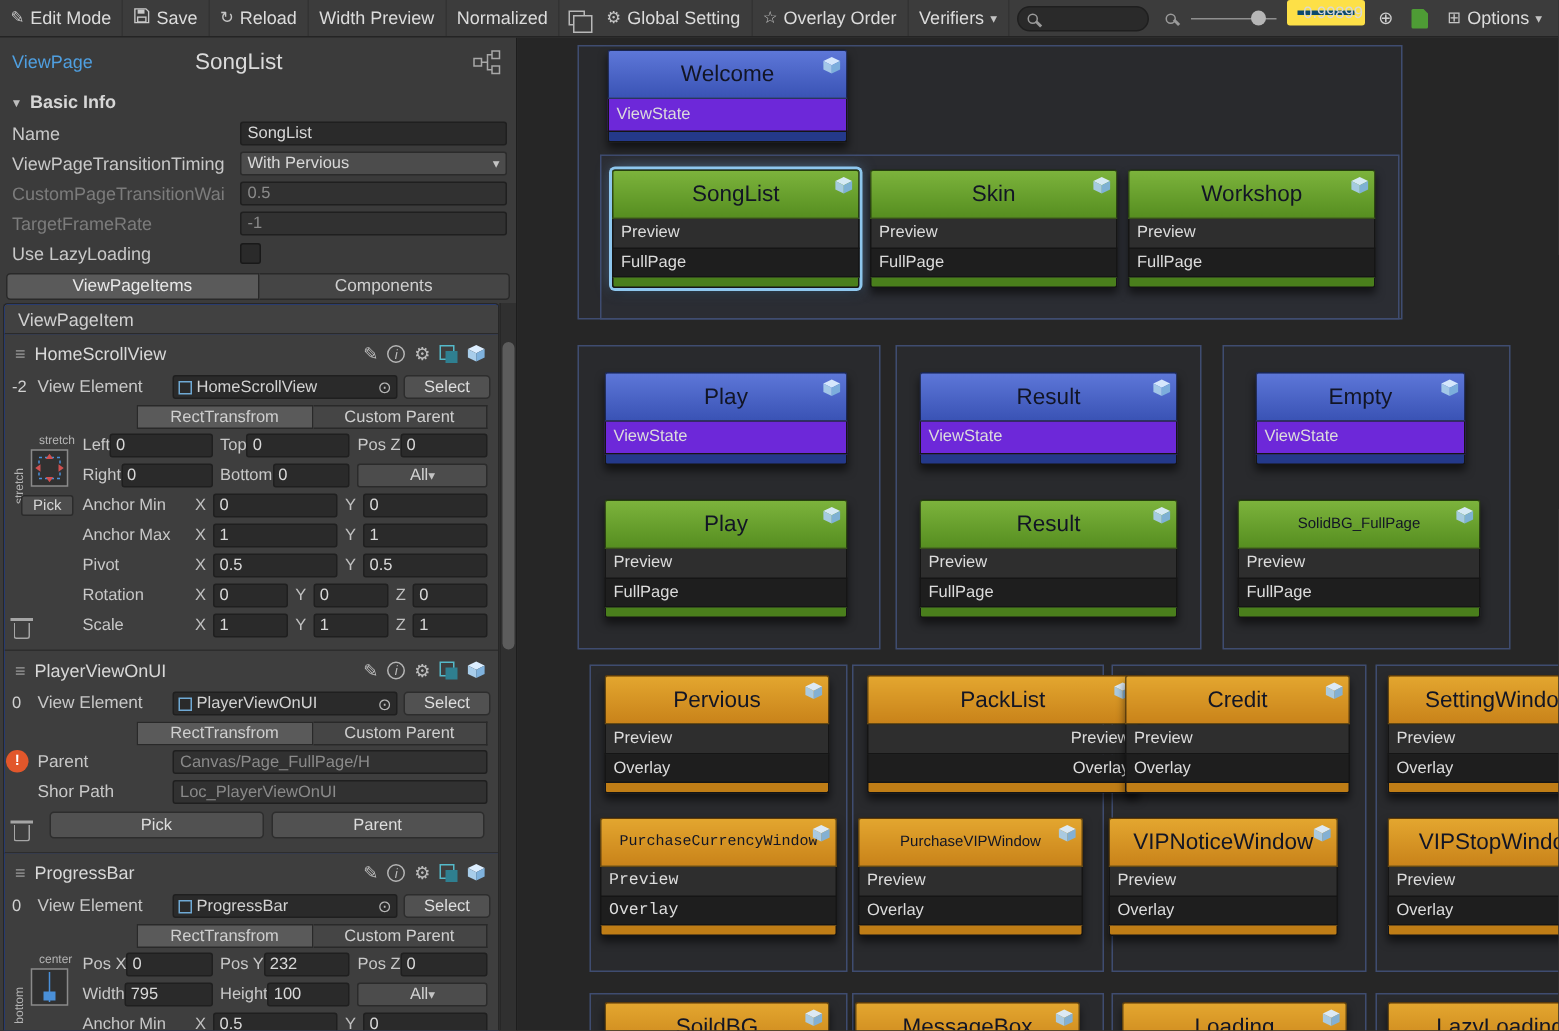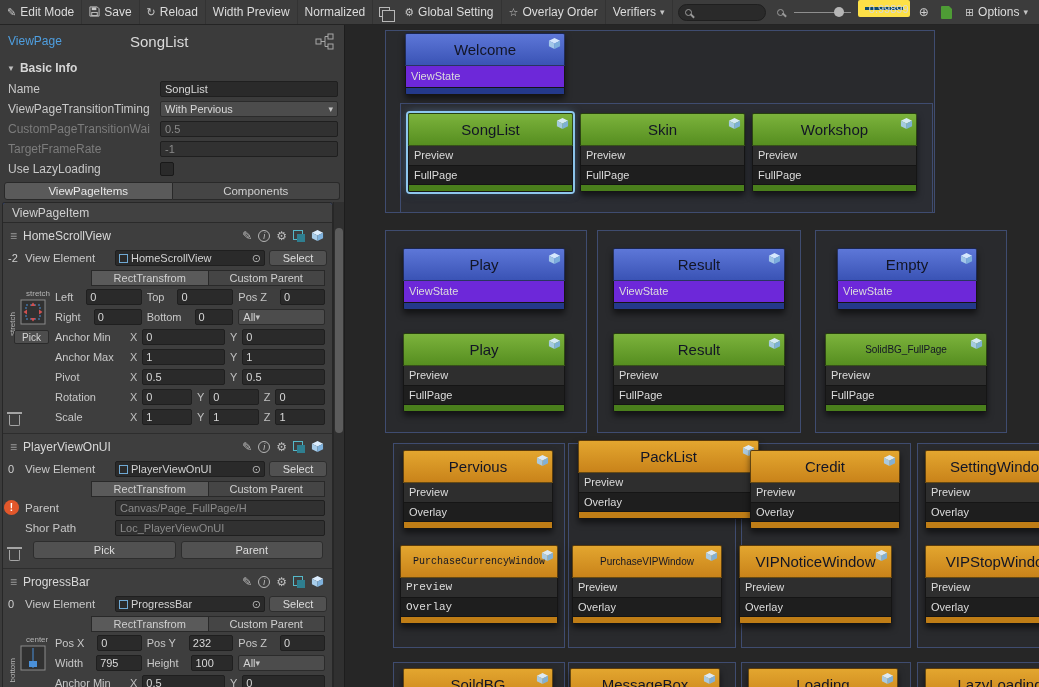--- a/index.html
+++ b/index.html
@@ -86,26 +86,26 @@
   .sub-tab.active{background:#5a5a5a}
   .sub-tab:last-child{border-left:none}
   .rt-area{position:relative;padding-left:50px;margin-top:2px}
   .aw-top{position:absolute;left:21px;top:1px;font-size:8px;color:#b5b5b5}
   .aw-side{position:absolute;left:3px;top:24px;font-size:8px;color:#b5b5b5;writing-mode:vertical-rl;transform:rotate(180deg)}
   .anchor-ic{position:absolute;left:15px;top:11px;line-height:0}
   .pick-sm{position:absolute;left:9px;top:42px;width:35px;height:14px;background:#4d4d4d;border:1px solid #2b2b2b;
     border-radius:2px;font-size:10px;display:flex;align-items:center;justify-content:center;color:#d6d6d6}
   .rt-col{display:flex;flex-direction:column;gap:2px;padding-right:4px}
   .trow,.vrow{display:flex;gap:5px;height:18px;align-items:center}
-  .tcell{flex:1;display:flex;align-items:center;gap:13px;min-width:0}
+  .tcell{flex:1;display:flex;align-items:center;gap:0;min-width:0}
   .clab{font-size:11px;color:#c8c8c8;flex:none}
   .mini{flex:1;min-width:18px;height:16px;background:#2a2a2a;border:1px solid #1f1f1f;border-radius:2px;
     font-size:11px;display:flex;align-items:center;padding:0 3px;color:#d8d8d8}
   .dd-cell{flex:1;height:16px;background:#4c4c4c;border:1px solid #2b2b2b;border-radius:2px;font-size:11px;
-    display:flex;align-items:center;justify-content:flex-start;padding:0 4px}
+    display:flex;align-items:center;justify-content:center;padding:0 4px}
   .vlab{width:70px;flex:none;font-size:11px;color:#c8c8c8}
   .axis{font-size:11px;color:#c0c0c0;flex:none}
   .pf-row{height:18px;display:flex;align-items:center;gap:4px;padding-left:20px;margin:2px 0;position:relative}
   .pf-row .tfield{margin-right:4px}
   .btn-row{display:flex;gap:5px;margin:4px 6px 2px 28px}
   .big-btn{flex:1;height:18px;background:#515151;border:1px solid #2d2d2d;border-radius:3px;font-size:11px;
     display:flex;align-items:center;justify-content:center;color:#ddd}
   .warn{position:absolute;left:1px;top:66px;width:15px;height:15px;border-radius:50%;background:#e2572b;
     color:#fff;font-size:10px;font-weight:bold;display:flex;align-items:center;justify-content:center;z-index:2}
   .trash{position:absolute;left:6px;bottom:7px;width:11px;height:11px;border:1px solid #a5a5a5;border-top:none;
@@ -645,21 +645,21 @@
         <span class="node-cube"><svg width="13" height="13" viewBox="0 0 14 14">
             <polygon points="7,1 13,4 7,7 1,4" fill="#dceeff"></polygon>
             <polygon points="1,4 7,7 7,13 1,10" fill="#a8cdea"></polygon>
             <polygon points="13,4 7,7 7,13 13,10" fill="#7fb2dd"></polygon>
           </svg></span>
       </div>
       <div class="node-row r0">Preview</div>
       <div class="node-row r1">Overlay</div>
       <div class="node-bar"></div>
     </div>
-    <div class="node orange" style="left: 233px; top: 415px; width: 181px;">
+    <div class="node orange" style="left: 233px; top: 425px; width: 181px; text-align: right;">
       <div class="node-header">
         <span class="node-title">PackList</span>
         <span class="node-cube"><svg width="13" height="13" viewBox="0 0 14 14">
             <polygon points="7,1 13,4 7,7 1,4" fill="#dceeff"></polygon>
             <polygon points="1,4 7,7 7,13 1,10" fill="#a8cdea"></polygon>
             <polygon points="13,4 7,7 7,13 13,10" fill="#7fb2dd"></polygon>
           </svg></span>
       </div>
       <div class="node-row r0">Preview</div>
       <div class="node-row r1">Overlay</div>

